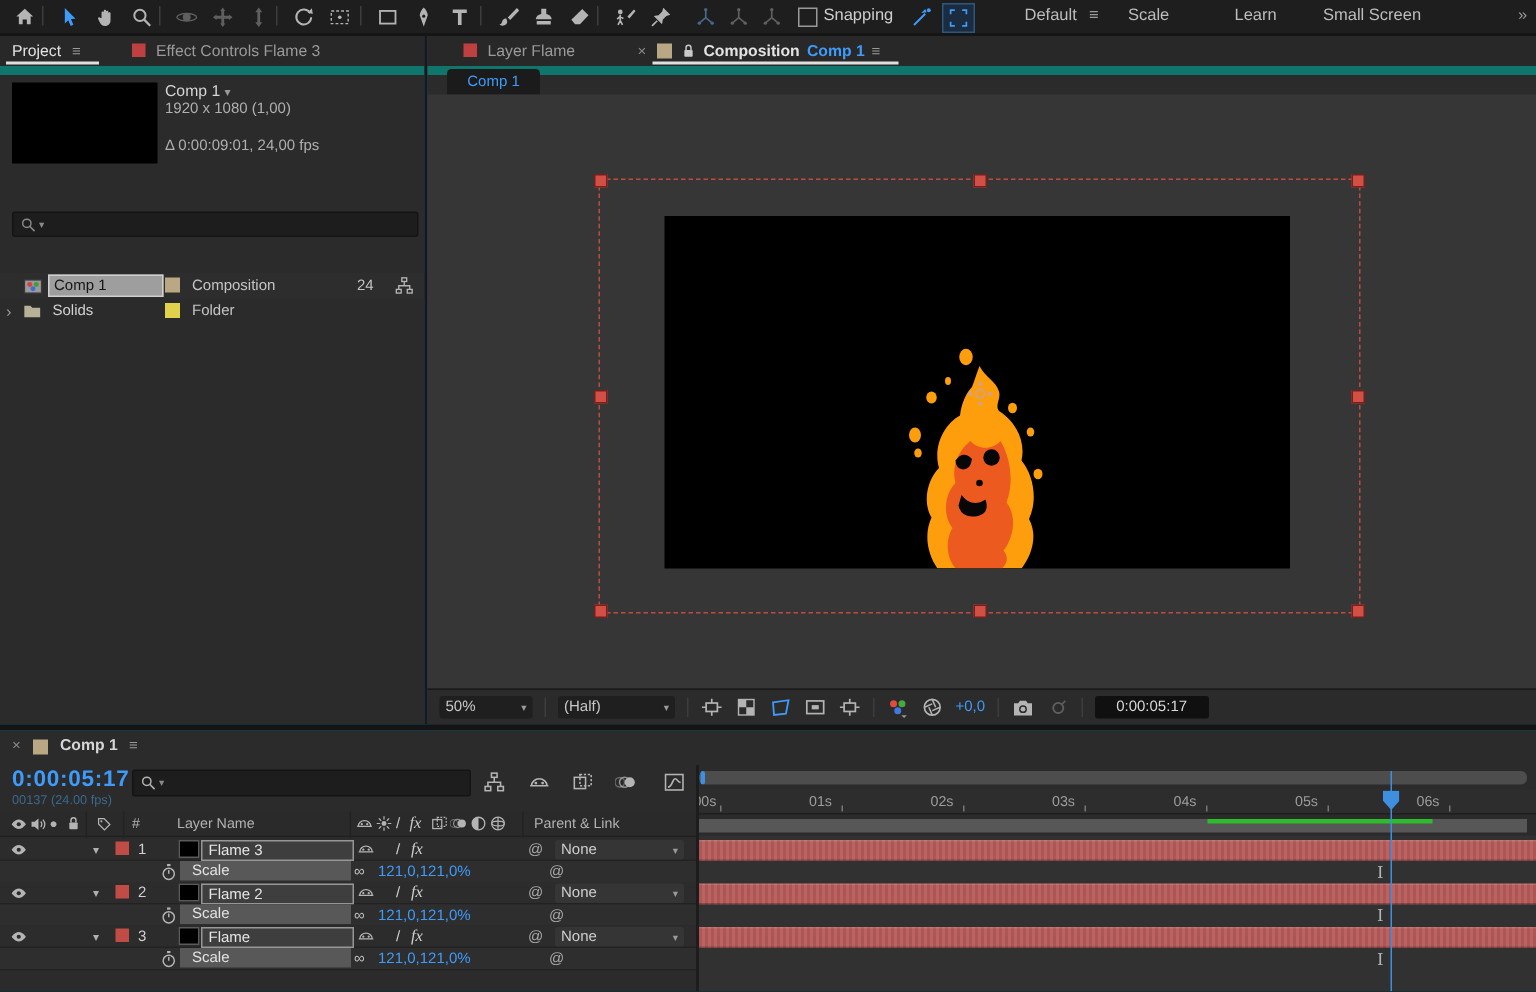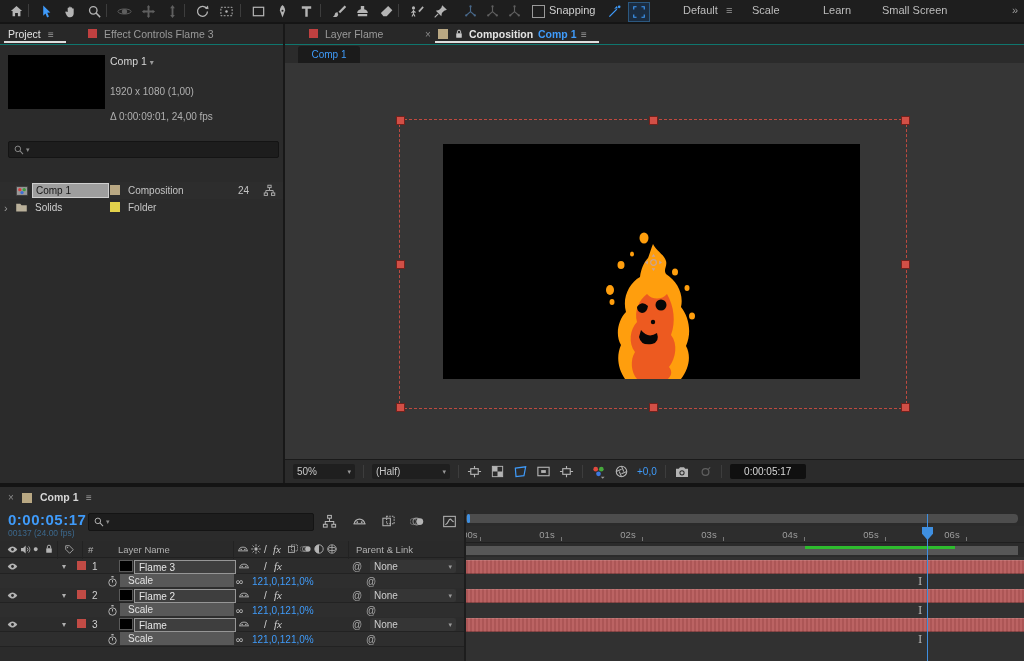--- a/index.html
+++ b/index.html
@@ -11,21 +11,21 @@
   svg.ic{display:block;}
   .ico{display:flex;align-items:center;justify-content:center;color:#b4b4b4;}
   .dim{color:#5f5f5f;}
   .blue{color:#3f9bfa;}
   .sep{width:1px;height:13px;background:#3d3d3d;}
   
   #topbar{left:0;top:0;width:1024px;height:22px;background:#1e1e1e;}
   #topbar .ico{position:absolute;top:2px;width:20px;height:18px;}
   #topbar .wslabel{position:absolute;top:4px;font-size:11px;color:#bdbdbd;cursor:default;}
   
-  .tabstrip{background:#282828;border-bottom:1px solid #0f766e;}
+  .tabstrip{background:#282828;border-bottom:6px solid #0f766e;}
   .tab-underline{height:2px;background:#dfdfdf;}
   .colorchip{width:10px;height:10px;}
   .searchbox{background:#1d1d1d;border:1px solid #141414;border-radius:2px;display:flex;align-items:center;padding-left:4px;color:#8a8a8a;}
   .hdrline{font-size:9.5px;color:#b2b2b2;}
   .vline{width:1px;background:#222;}
   .namebox{border:1px solid #969696;background:#3e3e3e;color:#e6e6e6;height:12px;display:flex;align-items:center;padding-left:4px;}
   .propbox{background:#585858;color:#e2e2e2;height:13px;display:flex;align-items:center;padding-left:8px;}
   .ddl{background:#353535;border-radius:2px;height:13px;display:flex;align-items:center;justify-content:space-between;padding:0 4px;color:#cecece;}
   .fx{font-style:italic;font-family:"Liberation Serif",serif;font-size:11px;}
   .redbar{background:#b75b5b;background-image:repeating-linear-gradient(90deg,rgba(0,0,0,.06) 0 2px,rgba(255,255,255,.05) 2px 4px);border-top:1px solid rgba(255,255,255,.12);border-bottom:1px solid rgba(0,0,0,.25);}
@@ -372,21 +372,21 @@
     <div class="ab tabstrip" style="left:0;top:0;width:283px;height:20px">
       <span class="cell" style="left:8px;color:#e2e2e2;font-size:10.5px">Project</span>
       <span class="cell" style="left:48px;color:#9a9a9a">≡</span>
       <span class="ab" style="left:88px;top:5px;width:9px;height:9px;background:#bf4040"></span>
       <span class="cell" style="left:104px;color:#9a9a9a;font-size:10.5px">Effect Controls Flame 3</span>
       <div class="ab tab-underline" style="left:4px;top:17px;width:62px"></div>
     </div>
     <div class="ab" style="left:8px;top:31px;width:97px;height:54px;background:#000"></div>
     <div class="ab" style="left:110px;top:31px">
       <div style="color:#d6d6d6;font-size:10.5px"><span>Comp 1</span> <span style="color:#9a9a9a;font-size:8px">▾</span></div>
-      <div style="color:#b0b0b0;margin-top:19px">1920 x 1080 (1,00)</div>
+      <div style="color:#b0b0b0;margin-top:0">1920 x 1080 (1,00)</div>
       <div style="color:#b0b0b0;margin-top:14px">Δ 0:00:09:01, 24,00 fps</div>
     </div>
     <div class="ab searchbox" style="left:8px;top:117px;width:265px;height:15px">
       <span class="ico" style="color:#8a8a8a">
           <svg class="ic" width="12" height="12">
             <use href="#i-search"></use>
           </svg>
         </span>
       <span style="font-size:7px;margin-left:1px">▾</span>
     </div>

